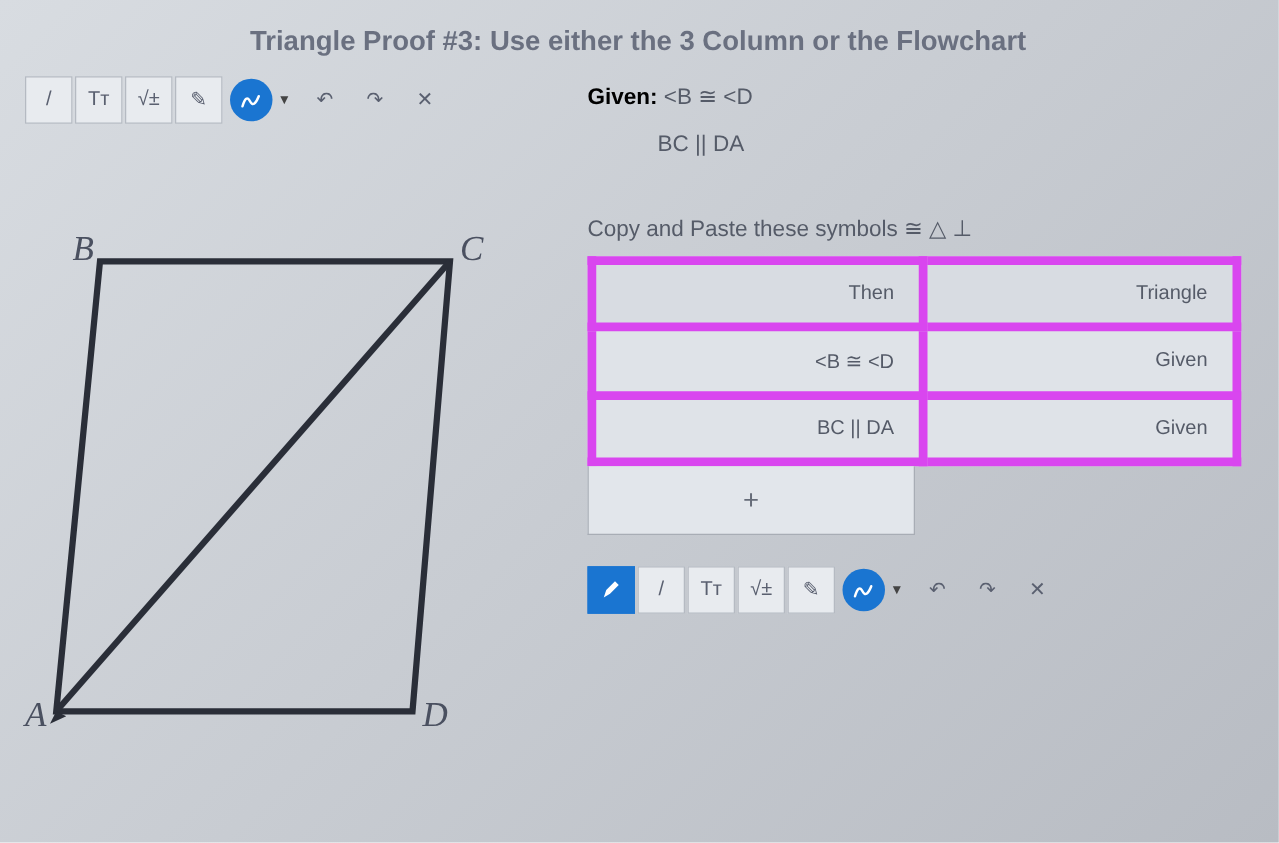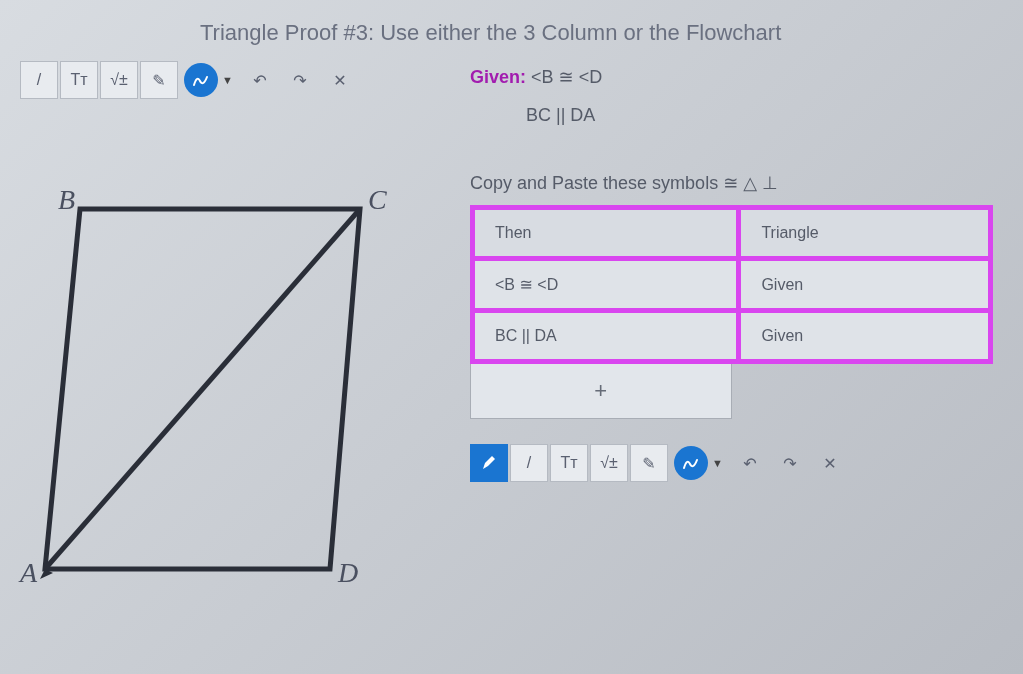--- a/index.html
+++ b/index.html
@@ -9,21 +9,21 @@
     width: 1023px;
     height: 674px;
     overflow: hidden;
     color: #555a66;
   }
   .page-title {
     text-align: center;
     padding: 20px 40px 15px 140px;
     font-size: 22px;
     color: #6a7080;
-    font-weight: 400;
+    font-weight: 700;
     text-align: left;
     margin-left: 60px;
   }
   .content {
     display: flex;
     padding: 0 10px;
   }
   .left-col {
     width: 440px;
     padding: 0 10px;
@@ -80,35 +80,35 @@
     font-family: 'Times New Roman', serif;
     font-style: italic;
   }
   .problem-text p {
     font-size: 18px;
     color: #555b68;
     line-height: 1.8;
     margin-bottom: 6px;
   }
   .problem-text strong {
-    color: #a21caf;
+    color: #000000;
     font-weight: bold;
   }
   .prove-line{ margin-top:30px; }
   .copy-line { margin-top: 35px; font-size: 17px; color: #6a7080; margin-bottom:15px; }
   table.proof {
     width: 100%;
     border-collapse: collapse;
     margin-top: 5px;
     background: #e5e8ec;
   }
   table.proof th, table.proof td {
-    border: 5px solid #d946ef;
+    border: 7px solid #d946ef;
     padding: 14px 20px;
-    text-align: left;
+    text-align: right;
     font-size: 16px;
     color: #555b68;
     background: #dfe3e8;
   }
   table.proof th {
     background: #d8dce2;
     font-weight: normal;
   }
   .add-row {
     text-align: center;

